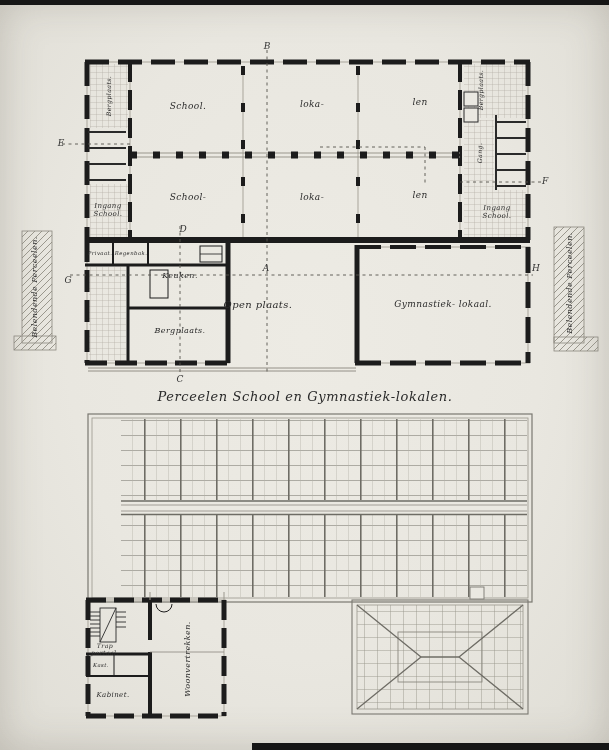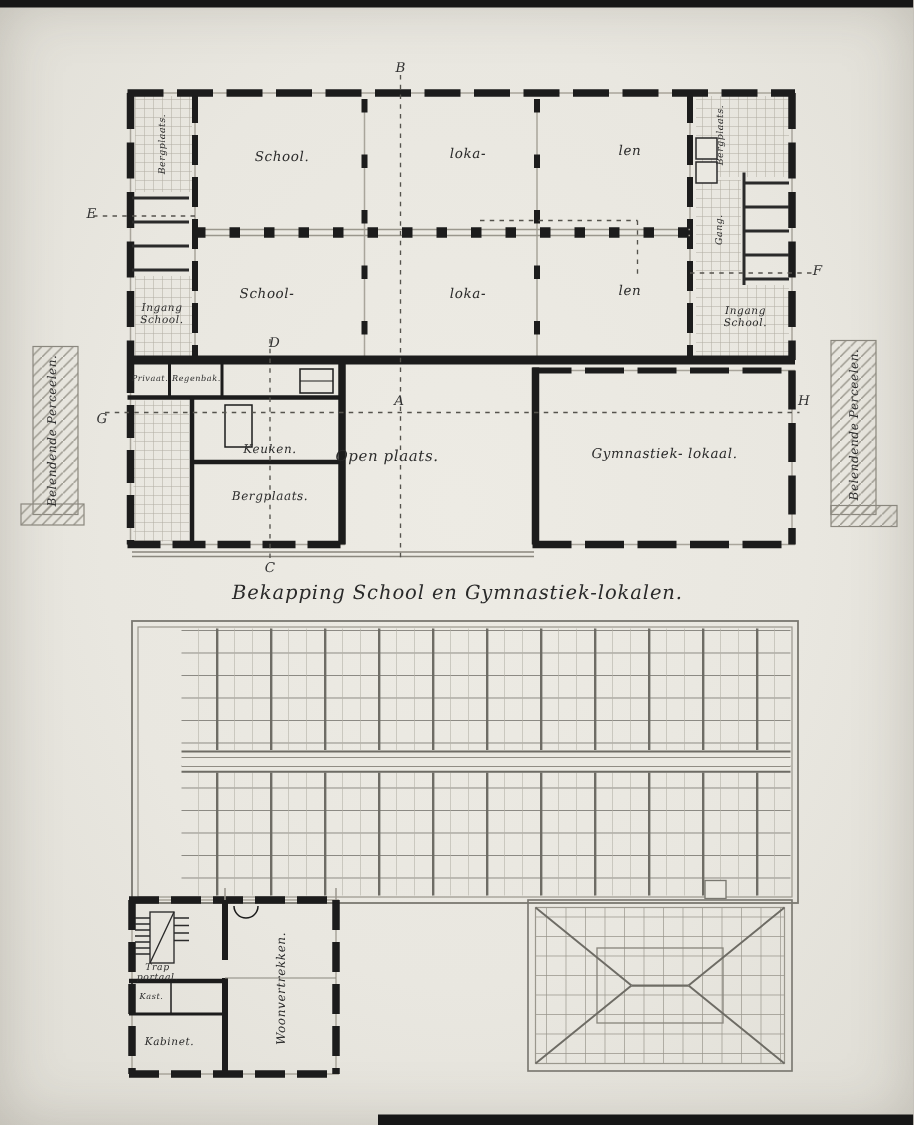--- a/index.html
+++ b/index.html
@@ -159,54 +159,54 @@
       <rect x="100" y="608" width="16" height="34"></rect>
       <path d="M90 612H100 M90 616H100 M90 620H100 M90 624H100 M90 628H100 M90 632H100 M90 636H100"></path>
       <path d="M116 612H126 M116 617H126 M116 622H126 M116 627H126"></path>
       <path d="M100 642L116 608"></path>
     </g>
   </svg>
 
   <span class="lbl s9" style="left:188px;top:106px;">School.</span>
   <span class="lbl s9" style="left:312px;top:104px;">loka-</span>
   <span class="lbl s9" style="left:420px;top:102px;">len</span>
-  <span class="lbl s9" style="left:178px;top:197px;">School-</span>
+  <span class="lbl s9" style="left:188px;top:197px;">School-</span>
   <span class="lbl s9" style="left:312px;top:197px;">loka-</span>
   <span class="lbl s9" style="left:420px;top:195px;">len</span>
 
   <span class="lbl v s6" style="left:109px;top:96px;">Bergplaats.</span>
   <span class="lbl v s6" style="left:481px;top:90px;">Bergplaats.</span>
   <span class="lbl v s6" style="left:480px;top:153px;">Gang.</span>
 
   <span class="lbl s7" style="left:108px;top:210px;">Ingang
 School.</span>
   <span class="lbl s7" style="left:497px;top:212px;">Ingang
 School.</span>
 
   <span class="lbl s5" style="left:100px;top:253px;">Privaat.</span>
   <span class="lbl s5" style="left:131px;top:253px;">Regenbak.</span>
-  <span class="lbl s8" style="left:180px;top:300px;">Keuken.</span>
+  <span class="lbl s8" style="left:180px;top:276px;">Keuken.</span>
   <span class="lbl s8" style="left:180px;top:331px;">Bergplaats.</span>
 
   <span class="lbl s10" style="left:258px;top:305px;font-style:italic;">Open plaats.</span>
   <span class="lbl s9" style="left:443px;top:304px;text-align:right;">Gymnastiek- lokaal.</span>
 
   <span class="lbl v s8" style="left:35px;top:287px;">Belendende Perceelen.</span>
   <span class="lbl v s8" style="left:570px;top:283px;">Belendende Perceelen.</span>
 
   <span class="marker" style="left:266px;top:268px;">A</span>
   <span class="marker" style="left:267px;top:46px;">B</span>
   <span class="marker" style="left:180px;top:379px;">C</span>
   <span class="marker" style="left:183px;top:229px;">D</span>
   <span class="marker" style="left:61px;top:143px;">E</span>
   <span class="marker" style="left:545px;top:181px;">F</span>
   <span class="marker" style="left:68px;top:280px;">G</span>
   <span class="marker" style="left:536px;top:268px;">H</span>
 
-  <span class="title-line" style="left:305px;top:396px;">Bekapping School en Gymnastiek-lokalen.</span>
+  <span class="title-line" style="left:305px;top:396px;">Perceelen School en Gymnastiek-lokalen.</span>
 
   <span class="lbl s6" style="left:105px;top:649px;">Trap
 portaal.</span>
   <span class="lbl s5" style="left:101px;top:665px;">Kast.</span>
   <span class="lbl s7" style="left:113px;top:695px;">Kabinet.</span>
   <span class="lbl v s8" style="left:188px;top:659px;">Woonvertrekken.</span>
 
 </div>
 
 </body></html>

